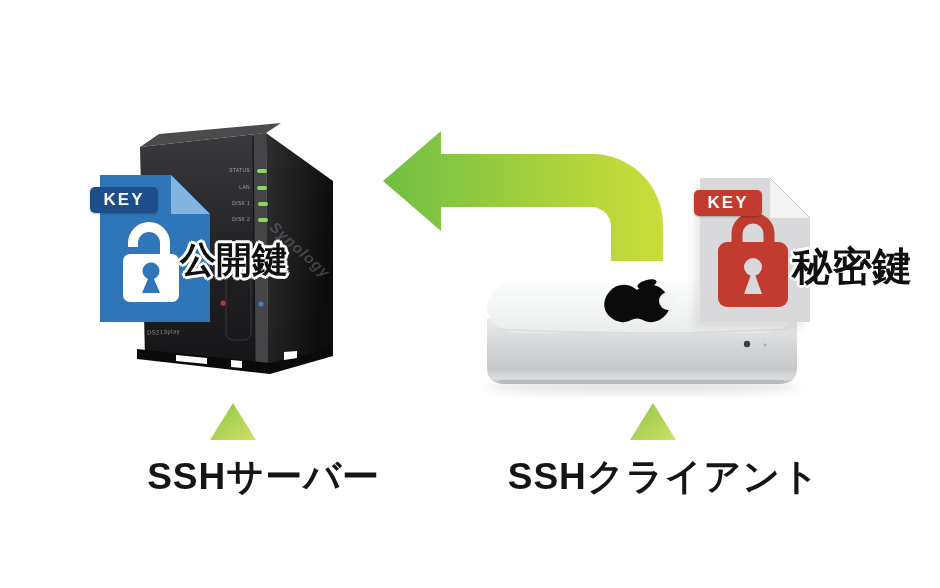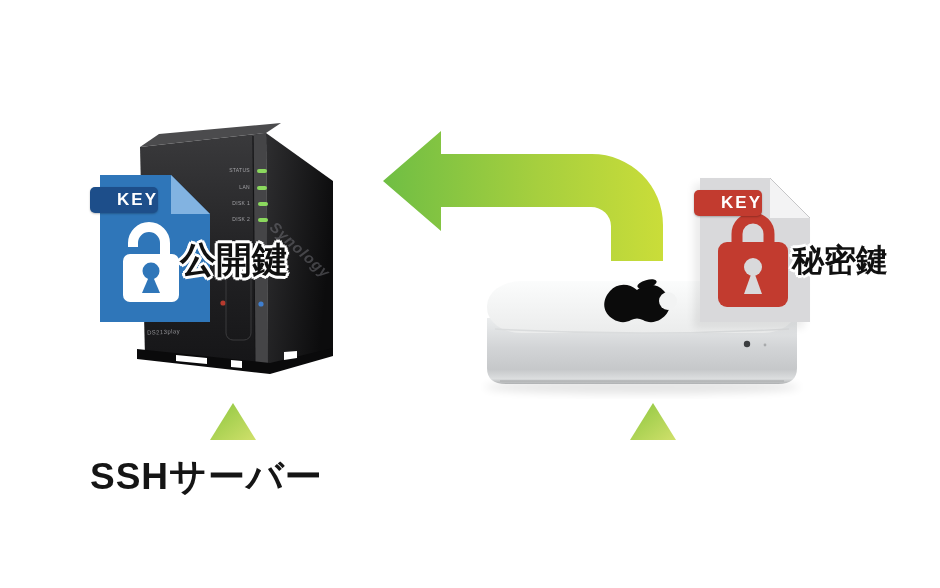--- a/index.html
+++ b/index.html
@@ -4,35 +4,35 @@
 <style>
   html,body{margin:0;padding:0;background:#fff;}
   .stage{
     position:relative;width:940px;height:588px;background:#ffffff;overflow:hidden;
     font-family:"Liberation Sans","DejaVu Sans",sans-serif;
   }
   .stage svg{position:absolute;left:0;top:0;}
   .key-badge{
     position:absolute;width:68px;height:26px;border-radius:5px;
     color:#fff;font-weight:bold;font-size:17px;letter-spacing:2px;
-    text-align:right;line-height:26px;
+    text-align:center;line-height:26px;
     box-shadow:0 1px 2px rgba(0,0,0,0.25);
   }
   .badge-blue{left:90px;top:187px;background:#1d4e8a;}
   .badge-red{left:694px;top:190px;background:#c23b2f;}
   .key-label{
     position:absolute;color:#101010;font-weight:800;white-space:nowrap;
     text-shadow:3px 0 0 #fff,-3px 0 0 #fff,0 3px 0 #fff,0 -3px 0 #fff,
                 2px 2px 0 #fff,-2px 2px 0 #fff,2px -2px 0 #fff,-2px -2px 0 #fff;
   }
   .label-public{left:180px;top:236px;font-size:36px;}
-  .label-private{left:792px;top:239px;font-size:32px;}
+  .label-private{left:792px;top:239px;font-size:40px;}
   .caption{
     position:absolute;top:452px;color:#151515;font-weight:700;font-size:37px;
-    text-align:left;white-space:nowrap;letter-spacing:1px;
+    text-align:right;white-space:nowrap;letter-spacing:1px;
   }
   .caption-server{left:90px;width:290px;}
   .caption-client{left:500px;width:320px;}
   .led-label{
     position:absolute;left:208px;width:42px;text-align:right;
     font-size:5px;color:#a2a2a6;letter-spacing:0.3px;
   }
   .model-label{
     position:absolute;left:147px;top:329px;font-size:6px;color:#8e8e92;
     transform:rotate(-3deg);letter-spacing:0.4px;
@@ -161,14 +161,15 @@
   <div class="model-label">DS213play</div>
   <div class="brand-label">Synology</div>
 
   <div class="key-badge badge-blue">KEY</div>
   <div class="key-badge badge-red">KEY</div>
 
   <div class="key-label label-public">公開鍵</div>
   <div class="key-label label-private">秘密鍵</div>
 
   <div class="caption caption-server">SSHサーバー</div>
+  <div class="caption caption-client">SSHクライアント</div>
 
 </div>
 
 </body></html>

